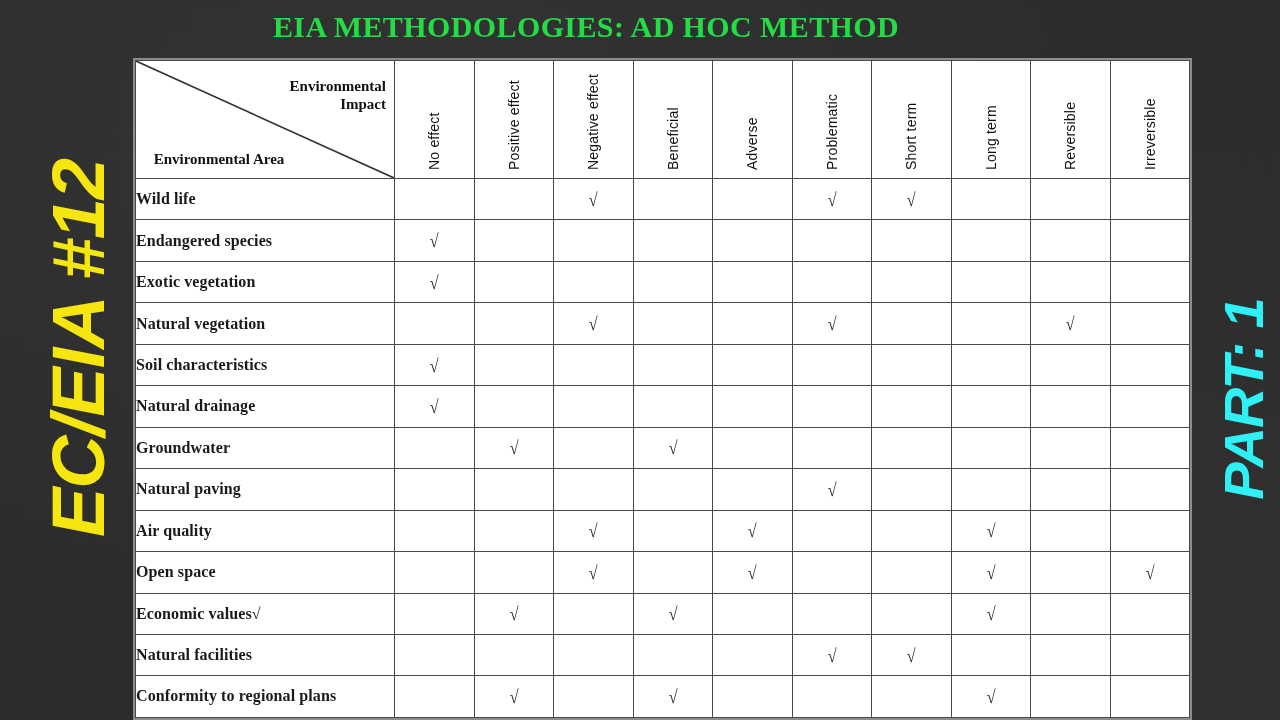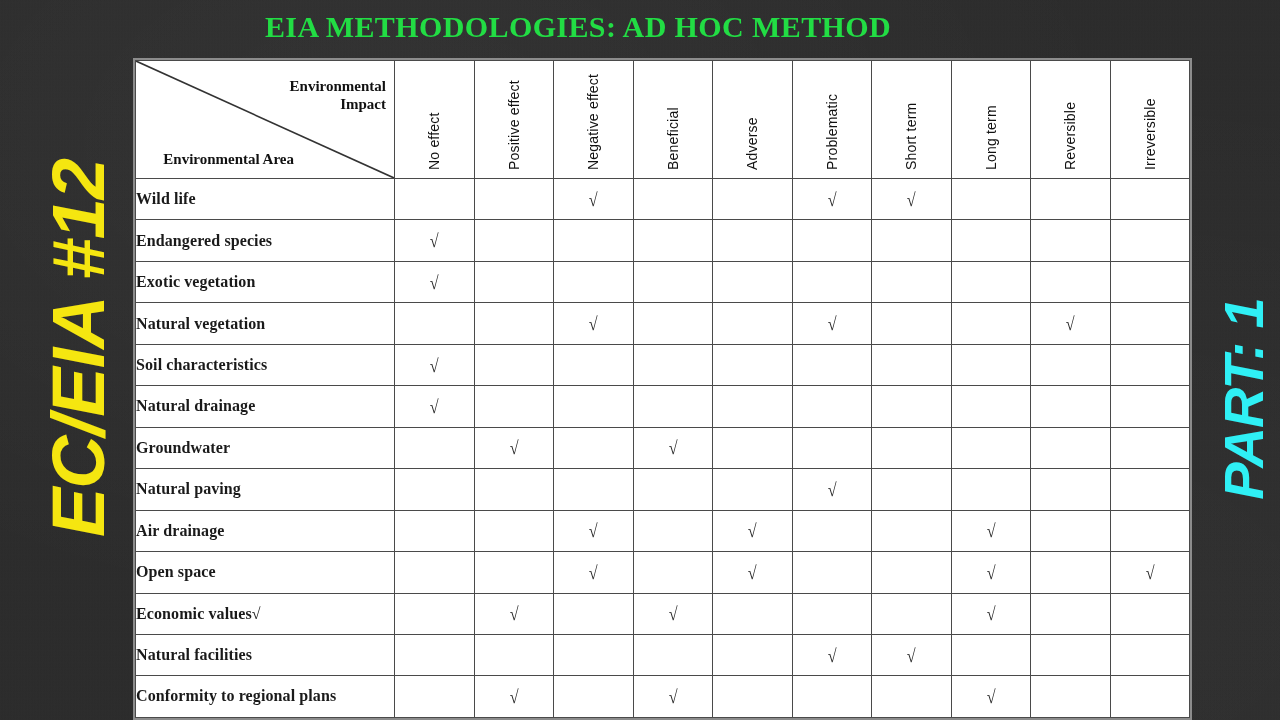--- a/index.html
+++ b/index.html
@@ -23,21 +23,21 @@
       radial-gradient(ellipse at 80% 85%, rgba(255,255,255,0.025), rgba(0,0,0,0) 65%),
       repeating-linear-gradient(0deg, rgba(255,255,255,0.012) 0px, rgba(0,0,0,0.012) 1px, rgba(255,255,255,0.006) 2px, rgba(0,0,0,0.008) 3px),
       repeating-linear-gradient(90deg, rgba(255,255,255,0.010) 0px, rgba(0,0,0,0.010) 1px, rgba(255,255,255,0.005) 2px, rgba(0,0,0,0.006) 3px),
       #2b2b2b;
     pointer-events: none;
   }
 
   #slide-title {
     position: absolute;
     top: 10px;
-    left: 8px;
+    left: 16px;
     width: 1140px;
     text-align: center;
     color: #22dd44;
     font-family: "Liberation Serif", serif;
     font-weight: bold;
     font-size: 30px;
     letter-spacing: 0.4px;
     white-space: nowrap;
     z-index: 5;
   }
@@ -132,21 +132,21 @@
     font-size: 15px;
     font-weight: bold;
     line-height: 1.22;
     color: #111;
   }
   td.corner .hdr-area {
     position: absolute;
     left: 8px;
     bottom: 10px;
     width: 150px;
-    text-align: right;
+    text-align: center;
     font-size: 15px;
     font-weight: bold;
     line-height: 1.22;
     color: #111;
   }
 
   th.vhead {
     height: 117px;
     padding: 0;
     position: relative;
@@ -348,21 +348,21 @@
           <td class="cell"></td>
           <td class="cell"></td>
           <td class="cell"></td>
           <td class="cell"><span class="tick">√</span></td>
           <td class="cell"></td>
           <td class="cell"></td>
           <td class="cell"></td>
           <td class="cell"></td>
         </tr>
         <tr>
-          <td class="rowlabel">Air drainage</td>
+          <td class="rowlabel">Air quality</td>
           <td class="cell"></td>
           <td class="cell"></td>
           <td class="cell"><span class="tick">√</span></td>
           <td class="cell"></td>
           <td class="cell"><span class="tick">√</span></td>
           <td class="cell"></td>
           <td class="cell"></td>
           <td class="cell"><span class="tick">√</span></td>
           <td class="cell"></td>
           <td class="cell"></td>

